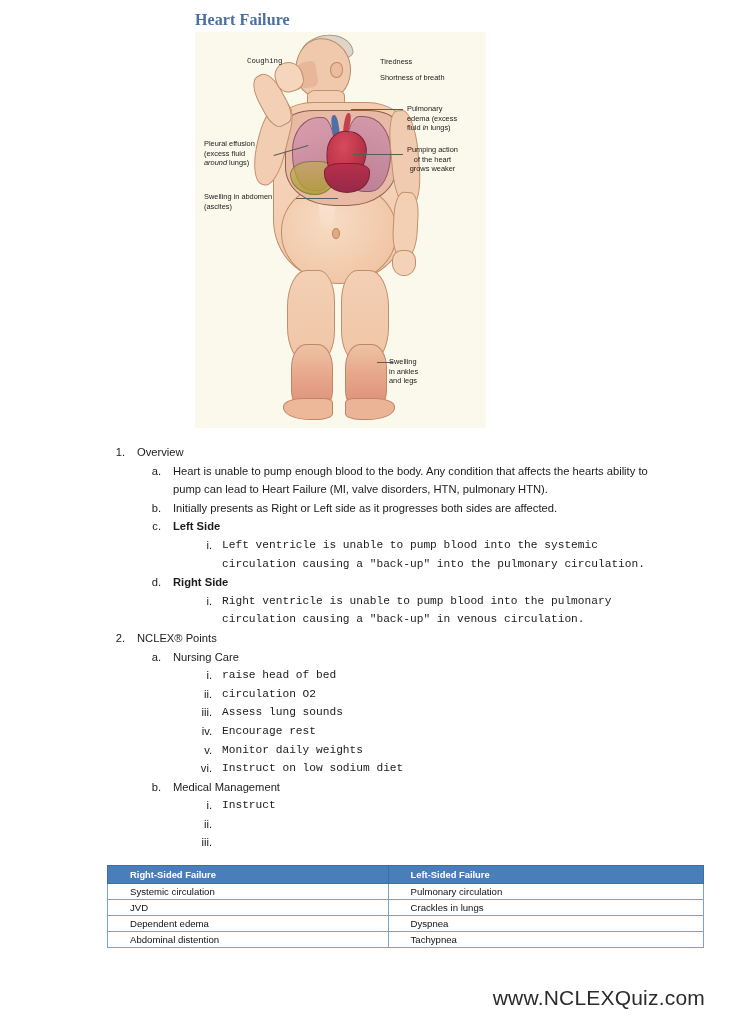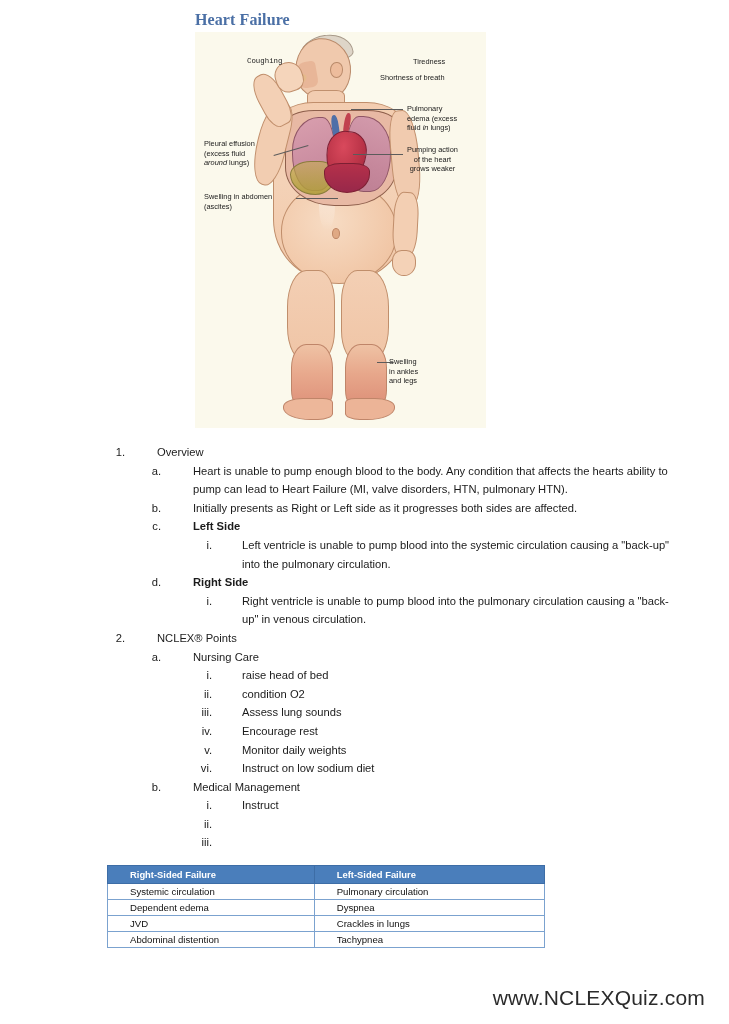--- a/index.html
+++ b/index.html
@@ -249,37 +249,37 @@
     font-size: 11.2px;
     line-height: 18.6px;
     color: #1b1b1b;
   }
   .li { position: relative; display: flex; align-items: flex-start; }
   .marker {
     flex: 0 0 auto;
     text-align: right;
     font-size: 11.2px;
   }
-  .li-text { flex: 1 1 auto; margin-left: 20px; }
+  .li-text { flex: 1 1 auto; }
 
   .lvl1 { padding-left: 107px; }
   .lvl1 > .marker { width: 18px; margin-right: 12px; }
   .lvl2 { padding-left: 145px; }
   .lvl2 > .marker { width: 16px; margin-right: 12px; }
   .lvl2 .li-text { max-width: 478px; }
   .lvl3 { padding-left: 190px; }
   .lvl3 > .marker { width: 22px; margin-right: 10px; }
-  .lvl3 .li-text { max-width: 440px; }
+  .lvl3 .li-text { max-width: 440px; font-family: Liberation Mono, monospace; }
   b.bold { font-weight: bold; }
 
   
   .cmp-table {
     position: absolute;
     left: 107px; top: 865px;
-    width: 438px;
+    width: 597px;
     border-collapse: collapse;
     font-size: 9.6px;
   }
   .cmp-table th {
     background: #4a7ebb;
     color: #ffffff;
     font-weight: bold;
     text-align: left;
     padding: 3px 0 3px 22px;
     border: 1px solid #3d6da6;
@@ -351,21 +351,21 @@
   <div class="fig foot-r"></div>
 
   <div class="leader" style="left:156px; top:77px; width:52px;"></div>
   <div class="leader" style="left:158px; top:122px; width:50px;"></div>
   <div class="leader" style="left:78px; top:118px; width:36px; transform:rotate(-16deg);"></div>
   <div class="leader" style="left:101px; top:166px; width:42px;"></div>
   <div class="leader" style="left:182px; top:330px; width:16px;"></div>
 
   <div class="illu-label" style="left:52px; top:25px;font-family:Liberation Mono, monospace;"><span>Coughing</span></div>
 
-  <div class="illu-label" style="left:185px; top:25px;margin-left:33px;"><span>Tiredness</span></div>
+  <div class="illu-label" style="left:185px; top:25px;"><span>Tiredness</span></div>
 
   <div class="illu-label" style="left:185px; top:41px;"><span>Shortness of breath</span></div>
 
   <div class="illu-label" style="left:212px; top:72px;"><span>Pulmonary
 edema (excess
 fluid </span><i>in</i><span> lungs)</span></div>
 
   <div class="illu-label" style="left:212px; top:113px;text-align:center;"><span>Pumping action
 of the heart
 grows weaker</span></div>
@@ -425,21 +425,21 @@
   <div class="li lvl2">
     <span class="marker">a.</span>
     <span class="li-text">Nursing Care</span>
   </div>
   <div class="li lvl3">
     <span class="marker">i.</span>
     <span class="li-text">raise head of bed</span>
   </div>
   <div class="li lvl3">
     <span class="marker">ii.</span>
-    <span class="li-text">condition O2</span>
+    <span class="li-text">circulation O2</span>
   </div>
   <div class="li lvl3">
     <span class="marker">iii.</span>
     <span class="li-text">Assess lung sounds</span>
   </div>
   <div class="li lvl3">
     <span class="marker">iv.</span>
     <span class="li-text">Encourage rest</span>
   </div>
   <div class="li lvl3">
@@ -477,26 +477,26 @@
       <th>Right-Sided Failure</th>
       <th>Left-Sided Failure</th>
     </tr>
   </thead>
   <tbody>
     <tr>
       <td>Systemic circulation</td>
       <td>Pulmonary circulation</td>
     </tr>
     <tr>
+      <td>JVD</td>
+      <td>Crackles in lungs</td>
+    </tr>
+    <tr>
       <td>Dependent edema</td>
       <td>Dyspnea</td>
-    </tr>
-    <tr>
-      <td>JVD</td>
-      <td>Crackles in lungs</td>
     </tr>
     <tr>
       <td>Abdominal distention</td>
       <td>Tachypnea</td>
     </tr>
   </tbody>
 </table>
 
 <div class="footer">www.NCLEXQuiz.com</div>
 

